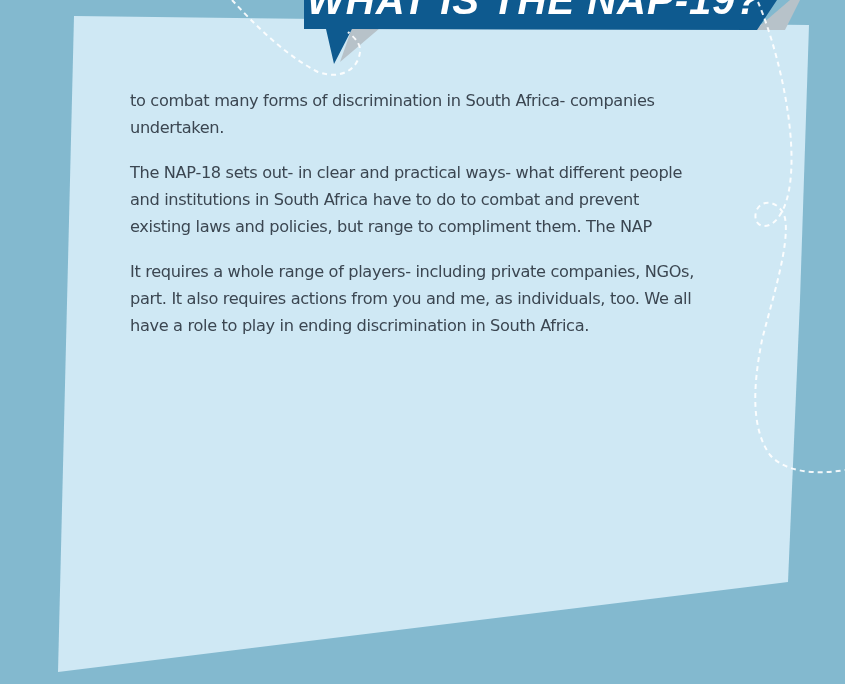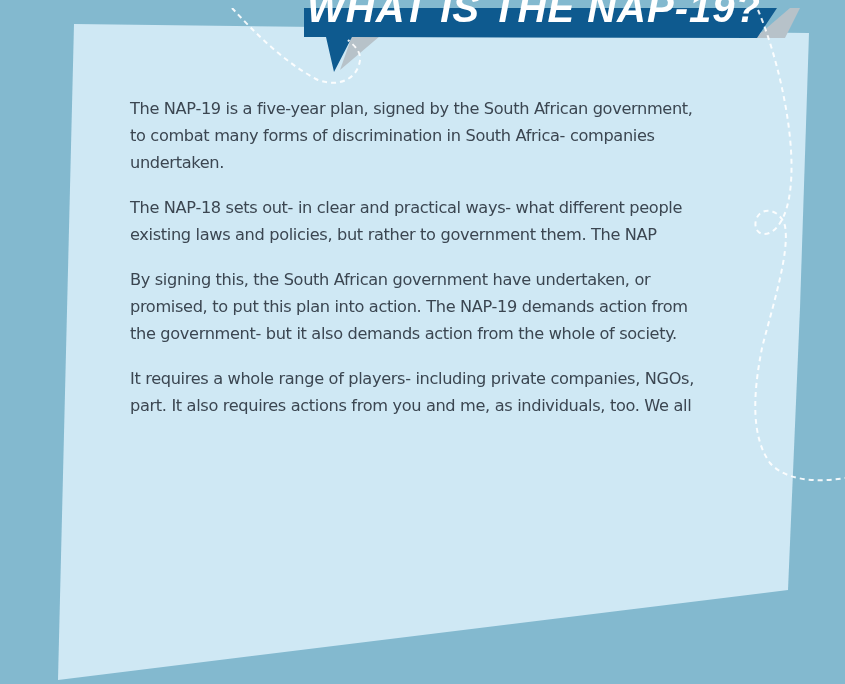--- a/index.html
+++ b/index.html
@@ -9,21 +9,21 @@
     body {
       width: 845px;
       height: 684px;
       position: relative;
       overflow: hidden;
       background: #83b9cf;
       font-family: "Liberation Sans", "DejaVu Sans", sans-serif;
     }
     .stage {
       position: absolute;
-      left: 0; top: 8px;
+      left: 0; top: 0;
       width: 845px;
       height: 648px;
     }
     svg.deco {
       position: absolute;
       left: 0; top: 0;
       width: 845px;
       height: 684px;
     }
     .banner-title {
@@ -80,32 +80,28 @@
     <path d="M758,2 C770,30 785,80 790,130 C794,170 790,200 780,215
              C770,232 752,228 756,212 C760,198 780,200 785,218
              C790,245 772,300 762,340 C752,390 752,430 770,455
              C785,472 815,475 845,470" fill="none" stroke="#ffffff" stroke-width="2" stroke-dasharray="5,4" opacity="0.9"></path>
   </svg>
 
   <div class="banner-title">WHAT IS THE NAP-19?</div>
 
   <div class="content">
     <p>
-      <span>The NAP-19 is a five-year plan, signed by the South African government,</span>
       <span>to combat many forms of discrimination in South Africa- companies</span>
       <span>undertaken.</span>
     </p>
     <p>
       <span>The NAP-18 sets out- in clear and practical ways- what different people</span>
-      <span>existing laws and policies, but rather to government them. The NAP</span>
-    </p>
-    <p>
-      <span>By signing this, the South African government have undertaken, or</span>
-      <span>promised, to put this plan into action. The NAP-19 demands action from</span>
-      <span>the government- but it also demands action from the whole of society.</span>
+      <span>and institutions in South Africa have to do to combat and prevent</span>
+      <span>existing laws and policies, but range to compliment them. The NAP</span>
     </p>
     <p>
       <span>It requires a whole range of players- including private companies, NGOs,</span>
       <span>part. It also requires actions from you and me, as individuals, too. We all</span>
+      <span>have a role to play in ending discrimination in South Africa.</span>
     </p>
   </div>
 
 </div>
 
 </body></html>

